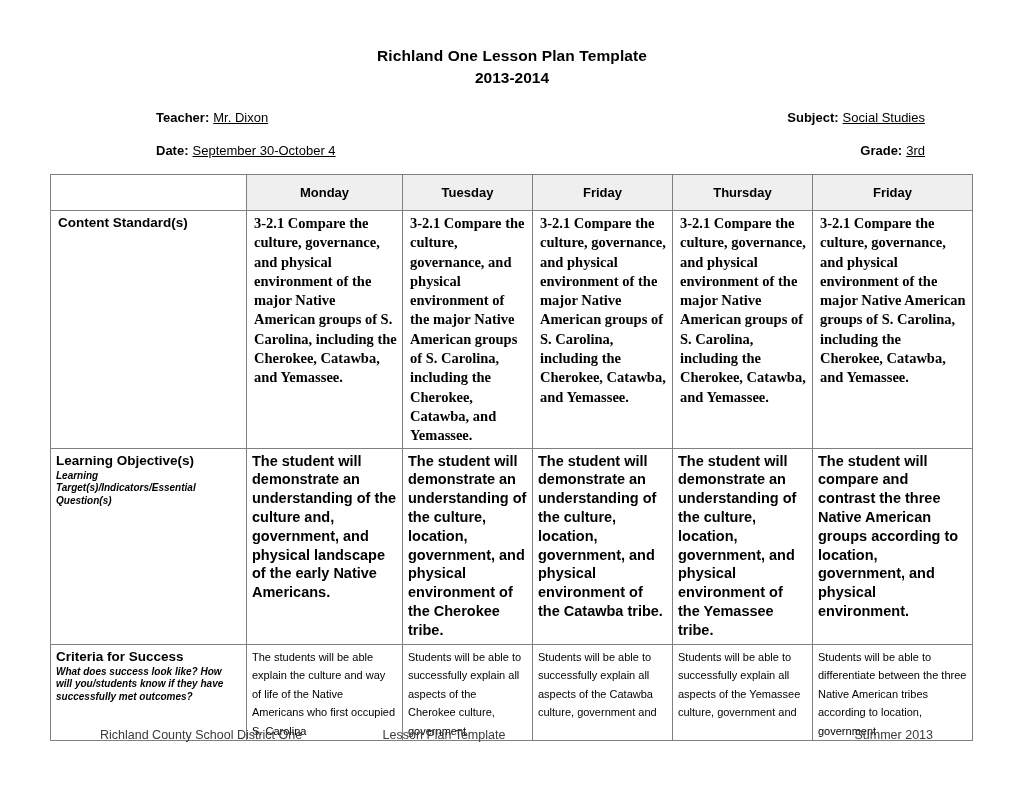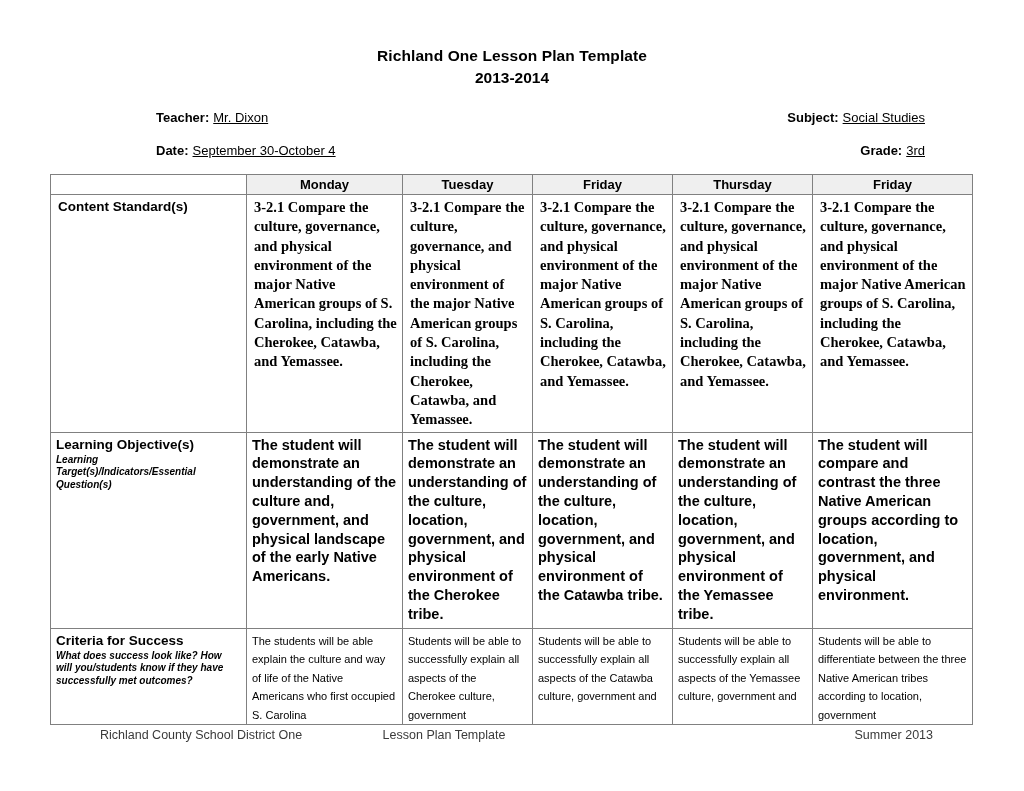--- a/index.html
+++ b/index.html
@@ -87,21 +87,21 @@
     vertical-align: top;
     padding: 3px 5px 2px 5px;
     box-sizing: border-box;
   }
   .lp-table th {
     background: #efefef;
     text-align: center;
     font-size: 13px;
     font-weight: bold;
     padding: 2px 4px;
-    height: 20px;
+    height: 36px;
     vertical-align: middle;
   }
   th.c0 { background: #ffffff; }
 
   col.c0 { width: 196px; }
   col.c1 { width: 156px; }
   col.c2 { width: 130px; }
   col.c3 { width: 140px; }
   col.c4 { width: 140px; }
   col.c5 { width: 160px; }

